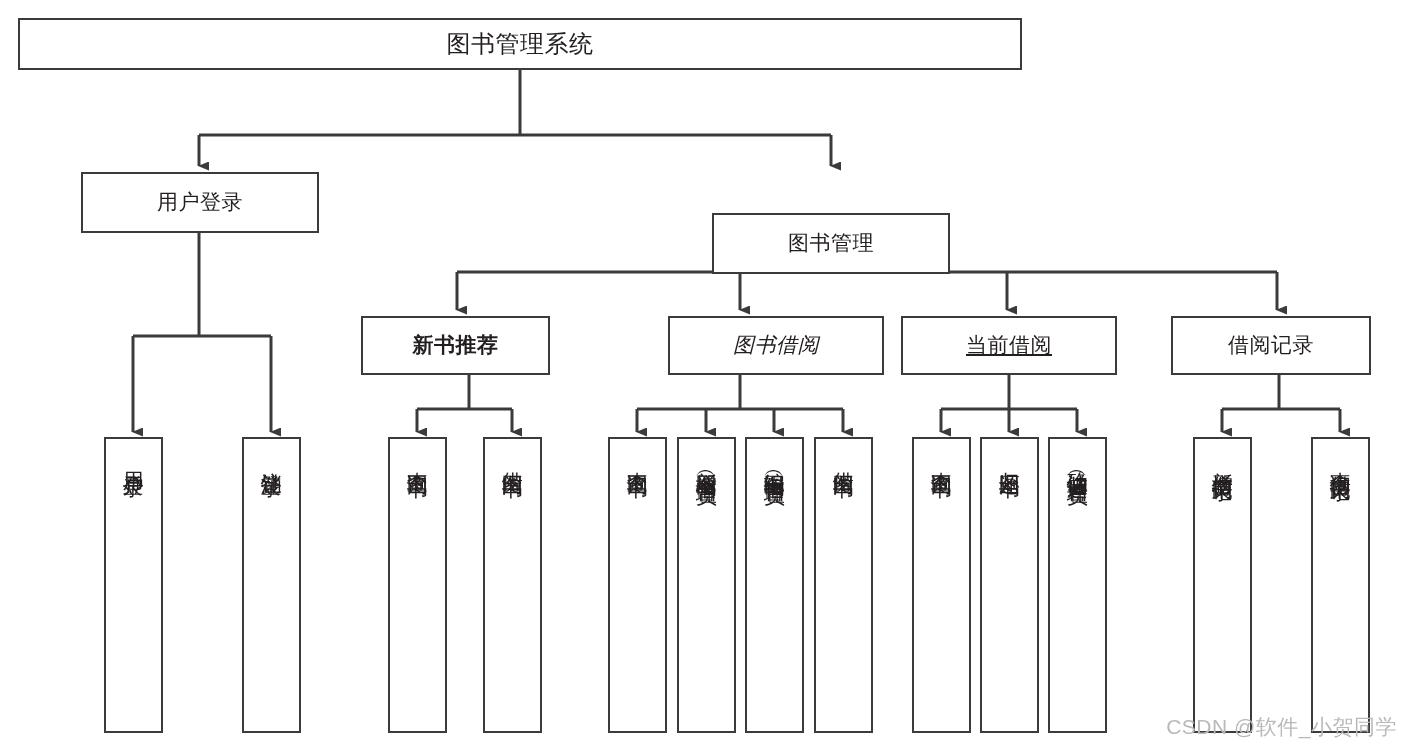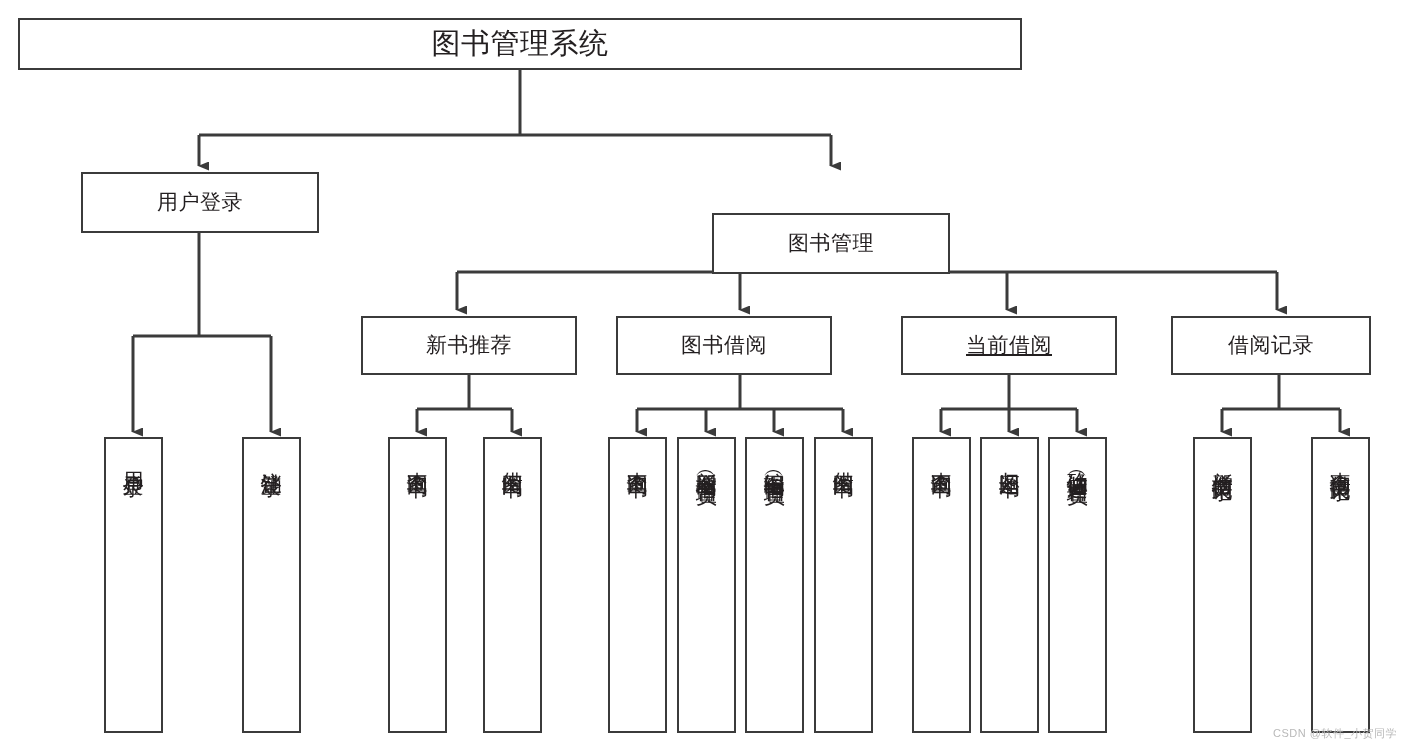--- a/index.html
+++ b/index.html
@@ -33,41 +33,41 @@
     z-index:2;
   }
   .node .label{
     font-size:21px;
     line-height:1.15;
     letter-spacing:0.5px;
     color:#231f20;
     white-space:nowrap;
     text-align:center;
   }
-  .node.root .label{font-size:29px;text-align:center;}
+  .node.root .label{font-size:24px;text-align:center;}
   .node.leaf{
     align-items:flex-start;
     justify-content:center;
     padding-top:16px;
   }
   .node.leaf .label{
     writing-mode:vertical-rl;
     text-orientation:upright;
     font-size:21px;
     line-height:1.32;
     letter-spacing:2px;
     white-space:normal;
     height:auto;
     max-height:270px;
   }
   #watermark{
     position:absolute;
     right:8px;
     bottom:6px;
-    font-size:11px;
+    font-size:21px;
     color:#b9b9b9;
     letter-spacing:0.5px;
     z-index:5;
     white-space:nowrap;
   }
 </style>
 </head>
 <body>
 
 <div id="canvas">
@@ -126,24 +126,24 @@
     <span class="label">图书管理系统</span>
   </div>
 
   <div class="node" style="left:81px;top:172px;width:238px;height:61px;">
     <span class="label">用户登录</span>
   </div>
   <div class="node" style="left:712px;top:172px;width:238px;height:61px;margin-top:41px;">
     <span class="label">图书管理</span>
   </div>
 
-  <div class="node" style="left:361px;top:316px;width:216px;height:59px;">
+  <div class="node" style="left:361px;top:316px;width:189px;height:59px;font-weight:bold;">
     <span class="label">新书推荐</span>
   </div>
-  <div class="node" style="left:616px;top:316px;width:216px;height:59px;">
+  <div class="node" style="left:668px;top:316px;width:216px;height:59px;font-style:italic;">
     <span class="label">图书借阅</span>
   </div>
   <div class="node" style="left:901px;top:316px;width:216px;height:59px;text-decoration:underline;">
     <span class="label">当前借阅</span>
   </div>
   <div class="node" style="left:1171px;top:316px;width:200px;height:59px;">
     <span class="label">借阅记录</span>
   </div>
 
   <div class="node leaf" style="left:104px;top:437px;width:59px;height:296px;">

